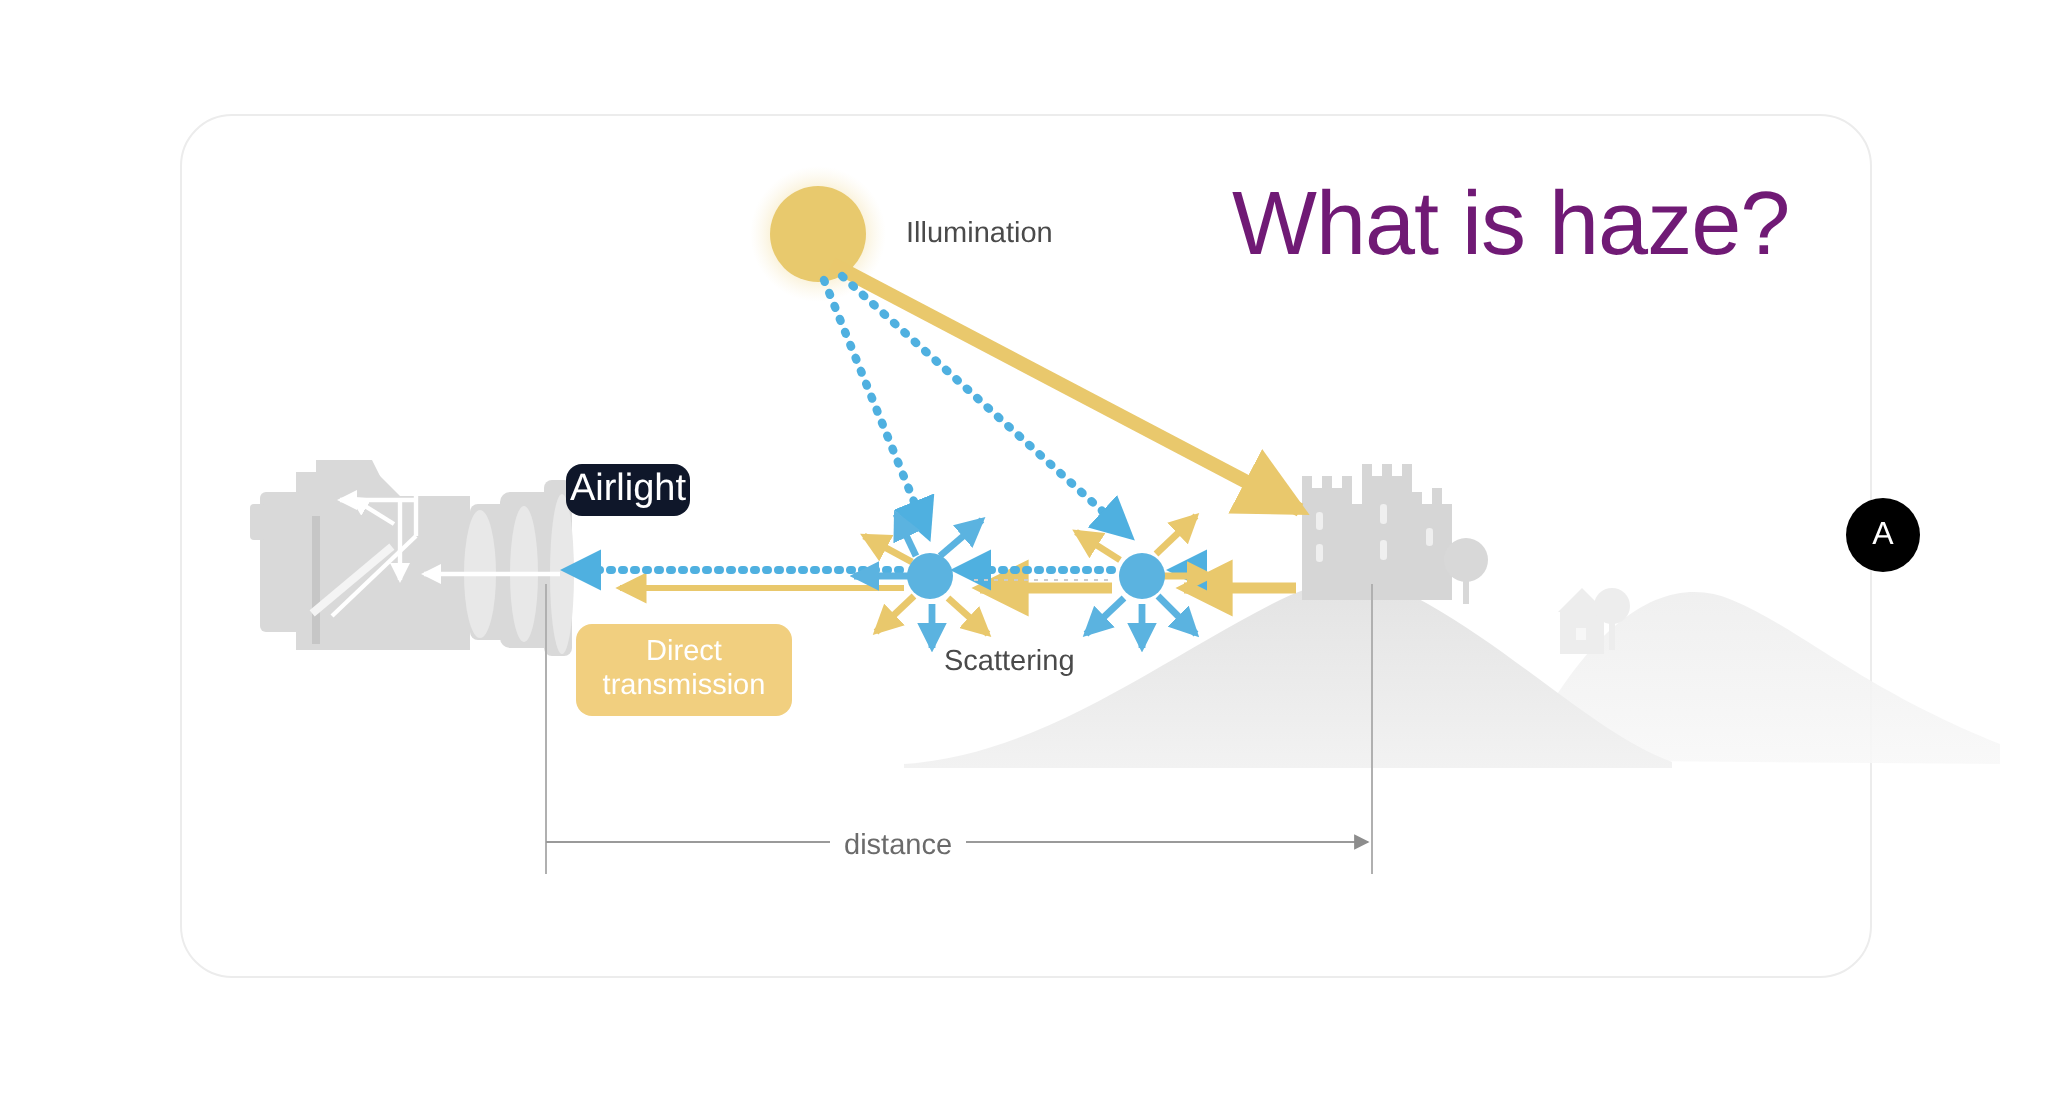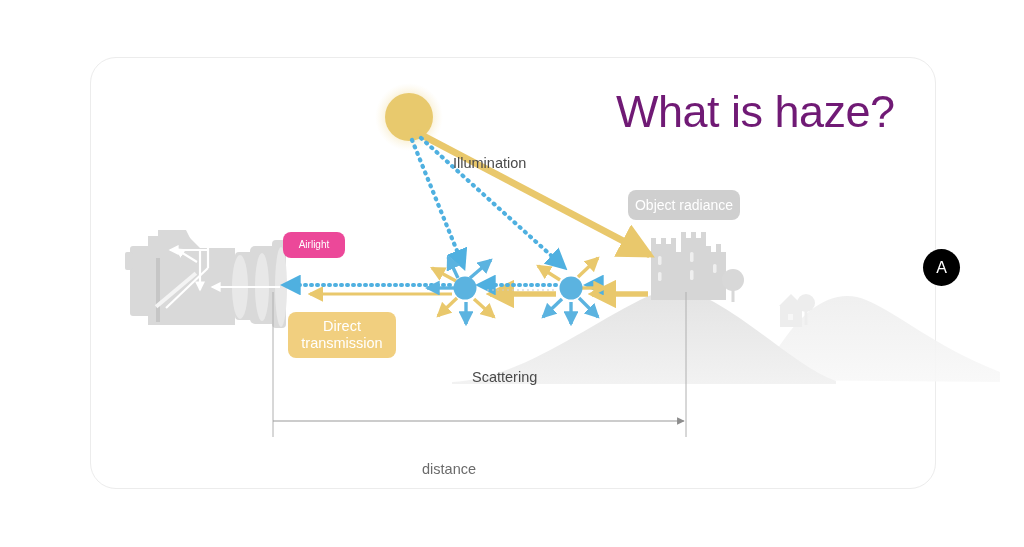--- a/index.html
+++ b/index.html
@@ -32,21 +32,20 @@
     letter-spacing:-0.5px;
     color:#701a75;
     white-space:nowrap;
   }
 
   .lbl{
     position:absolute;
     font-size:14.5px;
     color:#4a4a4a;
     white-space:nowrap;
-    margin-top:46px;
   }
   .lbl-illumination{left:453px; top:109px;}
   .lbl-scattering{left:472px; top:323px;}
   .lbl-distance{
     left:415px; top:415px;
     font-size:14.5px;
     color:#6b6b6b;
     background:#ffffff;
     padding:0 7px;
     text-align:right;
@@ -61,22 +60,22 @@
     text-align:center;
     display:flex;
     align-items:center;
     justify-content:center;
     white-space:pre-line;
     box-sizing:border-box;
   }
   .badge-airlight{
     left:283px; top:232px;
     width:62px; height:26px;
-    background:#ec4899;
-    font-size:10px;
+    background:#0f172a;
+    font-size:19px;
   }
   .badge-direct{
     left:288px; top:312px;
     width:108px; height:46px;
     background:#f1cf7f;
     padding:0 6px;
   }
   .badge-object{
     left:628px; top:190px;
     width:112px; height:30px;
@@ -279,17 +278,16 @@
 
   <div class="lbl lbl-scattering">Scattering</div>
 
   <div class="lbl lbl-distance">distance</div>
 
   <div class="badge badge-airlight">Airlight</div>
 
   <div class="badge badge-direct">Direct
 transmission</div>
 
-  <div class="badge badge-object">Object radiance</div>
 
   <div class="a-badge">A</div>
 
 </div>
 
 </body></html>

